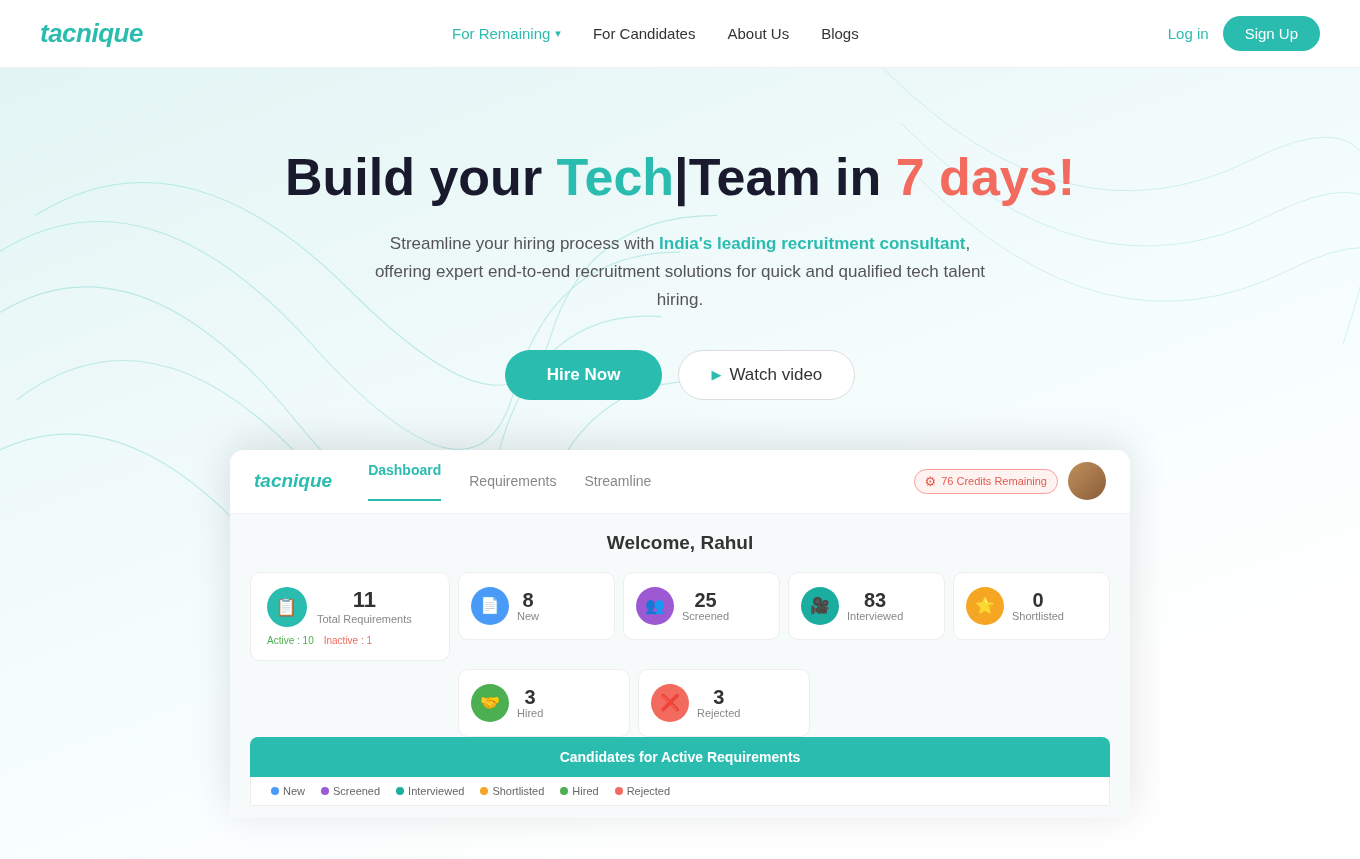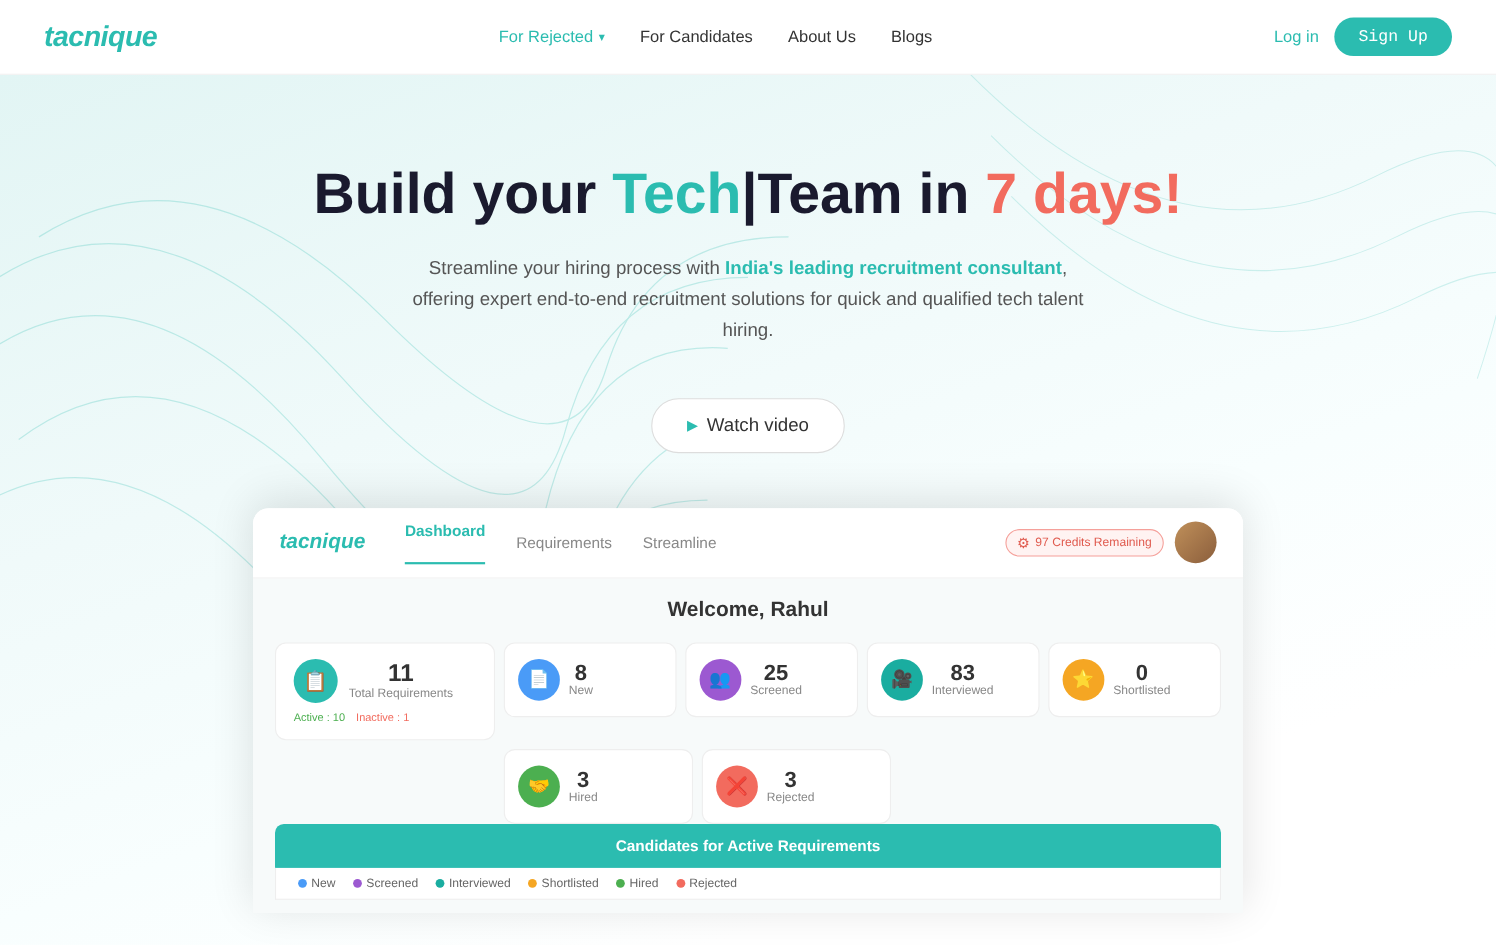--- a/index.html
+++ b/index.html
@@ -13,37 +13,37 @@
     }
   </style>
 </head>
 <body>
 
 <nav>
   <div style="font-size:26px;font-weight:800;color:#2bbcb0;letter-spacing:-0.5px;cursor:pointer;font-style:italic;">tacnique</div>
 
   <div style="display:flex;align-items:center;gap:32px;">
     <div style="display:flex;align-items:center;gap:5px;color:#2bbcb0;font-size:15px;cursor:pointer;">
-      <span>For Rejected</span>
+      <span>For Remaining</span>
       <span style="font-size:11px;">▾</span>
     </div>
     <div style="color:#333;font-size:15px;cursor:pointer;">
       <span>For Candidates</span>
     </div>
     <div style="color:#333;font-size:15px;cursor:pointer;">
       <span>About Us</span>
     </div>
     <div style="color:#333;font-size:15px;cursor:pointer;">
       <span>Blogs</span>
     </div>
   </div>
 
   <div style="display:flex;align-items:center;gap:14px;">
     <button style="background:none;border:none;color:#2bbcb0;font-size:15px;cursor:pointer;font-weight:500;">Log in</button>
-    <button style="background:#2bbcb0;color:#fff;border:none;border-radius:24px;padding:9px 22px;font-size:15px;cursor:pointer;font-weight:500;font-family:Liberation Mono, monospace;">Sign Up</button>
+    <button style="background:#2bbcb0;color:#fff;border:none;border-radius:24px;padding:9px 22px;font-size:15px;cursor:pointer;font-weight:500;">Sign Up</button>
   </div>
 </nav>
 
 <section style="position:relative;min-height:791px;background:linear-gradient(160deg,#e2f5f4 0%,#f0fafa 35%,#f8fefe 60%,#fff 80%);overflow:hidden;display:flex;flex-direction:column;align-items:center;">
 
   <svg style="position:absolute;top:0;left:0;width:100%;height:100%;z-index:0;pointer-events:none;" viewBox="0 0 1360 859" xmlns="http://www.w3.org/2000/svg">
     <g opacity="0.25" fill="none" stroke="#2bbcb0" stroke-width="1.2">
       <path d="M -60,200 Q 100,100 280,300 T 500,350 T 680,200"></path>
       <path d="M -80,280 Q 80,160 260,380 T 480,430 T 660,270"></path>
       <path d="M -40,360 Q 120,240 300,460 T 520,510 T 700,340"></path>
@@ -56,25 +56,26 @@
       <path d="M 940,120 Q 1140,320 1340,220 T 1440,420"></path>
     </g>
   </svg>
 
   <div style="position:relative;z-index:2;display:flex;flex-direction:column;align-items:center;text-align:center;padding-top:80px;">
 
     <h1 style="font-size:52px;font-weight:800;color:#1a1a2e;line-height:1.15;margin-bottom:22px;">
       <span>Build your </span><span style="color:#2bbcb0;">Tech</span><span style="color:#1a1a2e;">|</span><span>Team in </span><span style="color:#f26b5e;">7 days!</span>
     </h1>
 
-    <p style="font-size:17px;color:#555;max-width:640px;line-height:1.65;margin-bottom:48px;">
+    <p style="font-size:17px;color:#555;max-width:640px;line-height:1.65;margin-bottom:36px;">
       <span>Streamline your hiring process with </span><span style="color:#2bbcb0;font-weight:600;">India's leading recruitment consultant</span><span>, offering expert end-to-end recruitment solutions for quick and qualified tech talent hiring.</span>
     </p>
 
     <div style="display:flex;gap:16px;margin-bottom:50px;">
+      <button style="background:#2bbcb0;color:#fff;border:none;border-radius:30px;padding:14px 42px;font-size:17px;font-weight:600;cursor:pointer;">Hire Now</button>
       <button style="background:#fff;color:#333;border:1.5px solid #ddd;border-radius:30px;padding:14px 32px;font-size:17px;font-weight:500;cursor:pointer;display:flex;align-items:center;gap:8px;">
         <span style="color:#2bbcb0;font-size:13px;">▶</span>
         <span>Watch video</span>
       </button>
     </div>
 
     <div style="background:#fff;border-radius:14px 14px 0 0;box-shadow:0 -6px 40px rgba(0,0,0,0.12);width:900px;overflow:hidden;">
 
       <div style="display:flex;align-items:center;padding:12px 24px;border-bottom:1px solid #f0f0f0;gap:28px;background:#fff;">
         <div style="font-size:19px;font-weight:800;color:#2bbcb0;font-style:italic;margin-right:8px;">tacnique</div>
@@ -85,21 +86,21 @@
         <div style="font-size:14px;color:#888;cursor:pointer;">
           <span>Requirements</span>
         </div>
         <div style="font-size:14px;color:#888;cursor:pointer;">
           <span>Streamline</span>
         </div>
 
         <div style="margin-left:auto;display:flex;align-items:center;gap:10px;">
           <div style="display:flex;align-items:center;gap:5px;font-size:11px;color:#e05a4e;background:#fff3f2;border:1px solid #f5a09a;border-radius:20px;padding:4px 10px;">
             <span style="color:#e05a4e;font-size:13px;">⚙</span>
-            <span>97 Credits Remaining</span>
+            <span>76 Credits Remaining</span>
           </div>
           <div style="width:38px;height:38px;border-radius:50%;background:linear-gradient(135deg,#c0905a,#8b5e3c);overflow:hidden;">
           </div>
         </div>
       </div>
 
       <div style="padding:18px 20px 12px;background:#f7fafa;">
 
         <div style="font-size:19px;font-weight:600;color:#333;margin-bottom:18px;">Welcome, Rahul</div>
 

